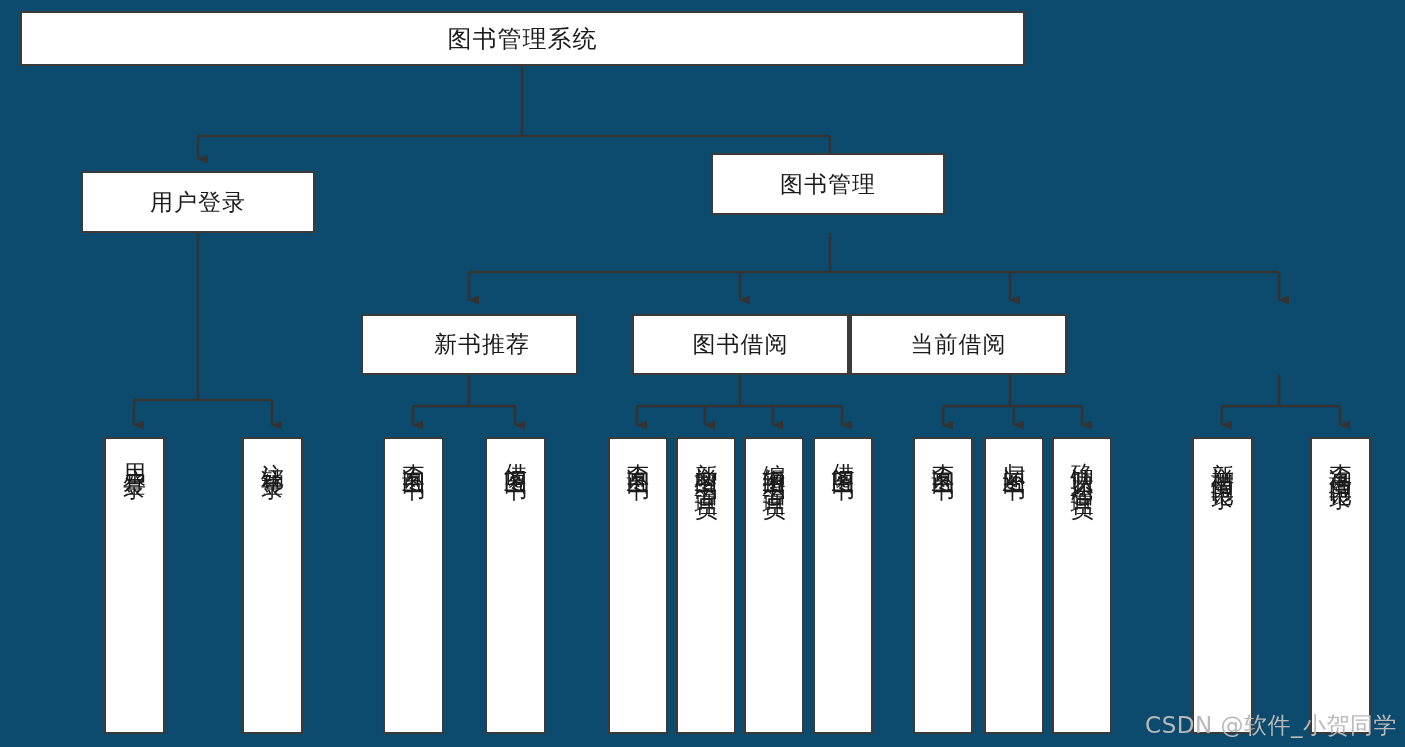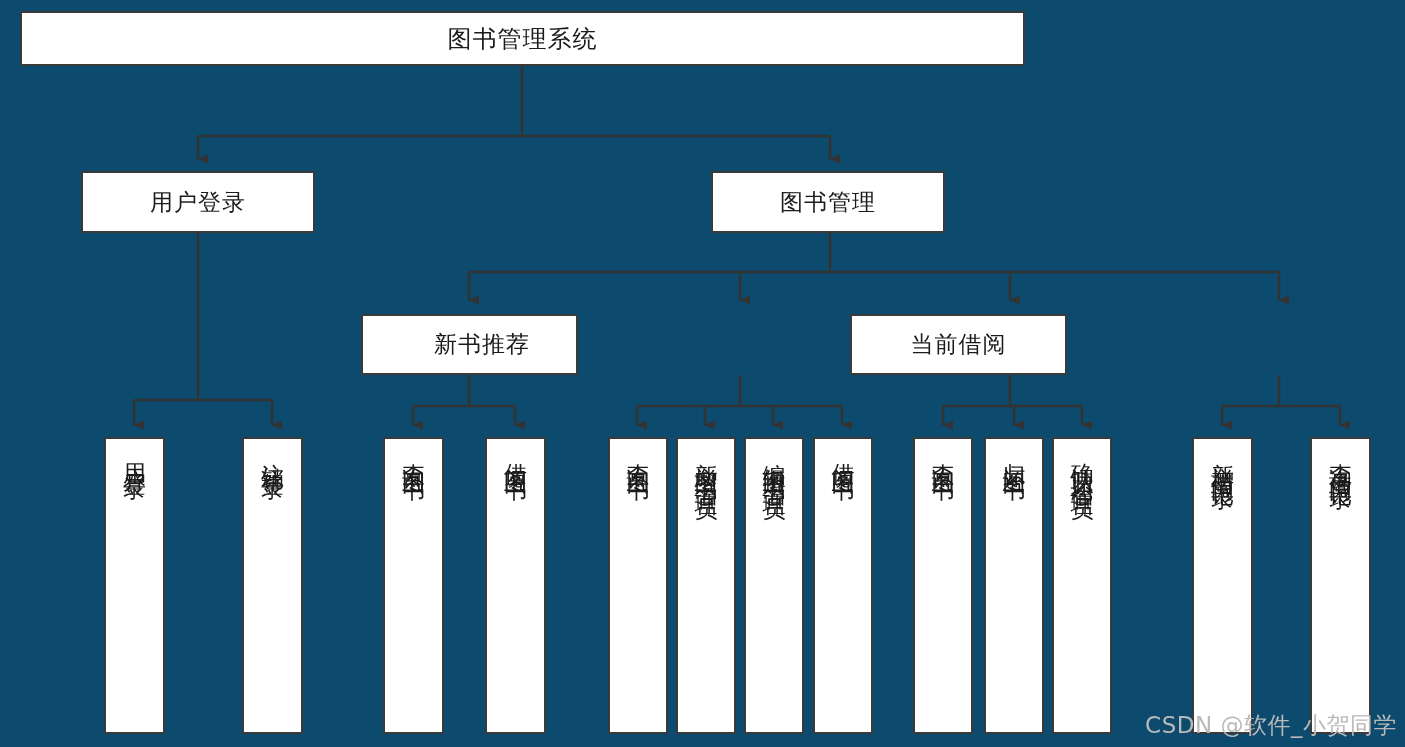--- a/index.html
+++ b/index.html
@@ -127,26 +127,29 @@
     </g>
   </svg>
 
   <div class="node root" style="left:20px; top:11px; width:1005px; height:55px;">
     <span class="label">图书管理系统</span>
   </div>
 
   <div class="node mid" style="left:81px; top:171px; width:234px; height:62px;">
     <span class="label">用户登录</span>
   </div>
-  <div class="node mid" style="left:711px; top:171px; width:234px; height:62px;">
+  <div class="node mid" style="left:711px; top:153px; width:234px; height:62px;">
     <span class="label">图书管理</span>
   </div>
 
   <div class="node mid" style="left:361px; top:314px; width:217px; height:61px;padding-left:25px;">
     <span class="label">新书推荐</span>
+  </div>
+  <div class="node mid" style="left:632px; top:314px; width:217px; height:61px;">
+    <span class="label">图书借阅</span>
   </div>
   <div class="node mid" style="left:850px; top:314px; width:217px; height:61px;">
     <span class="label">当前借阅</span>
   </div>
 
   <div class="node leaf" style="left:104px; top:437px; width:61px; height:297px;">
     <span class="label">用户登录</span>
   </div>
   <div class="node leaf" style="left:242px; top:437px; width:61px; height:297px;">
     <span class="label">注销登录</span>

